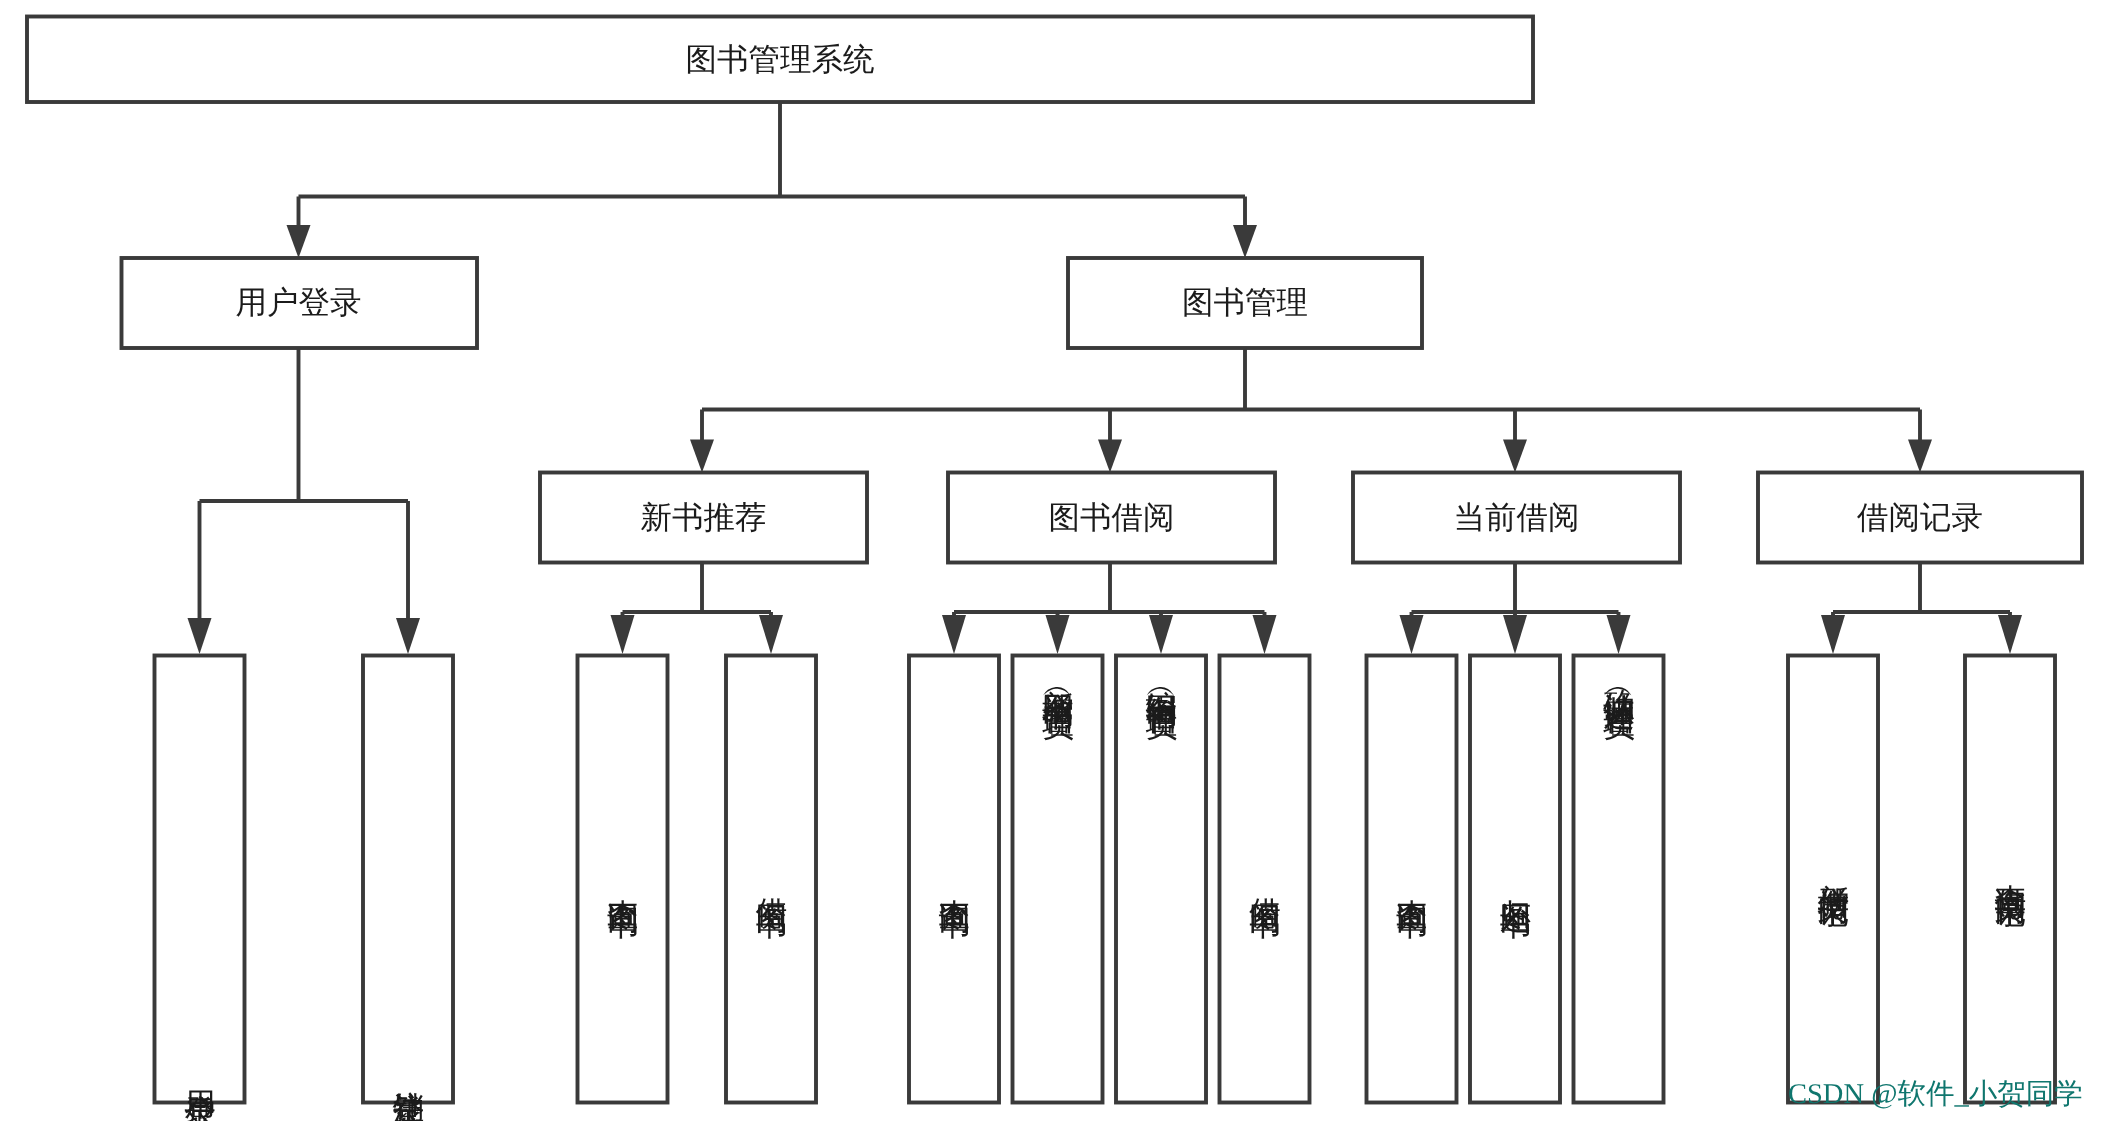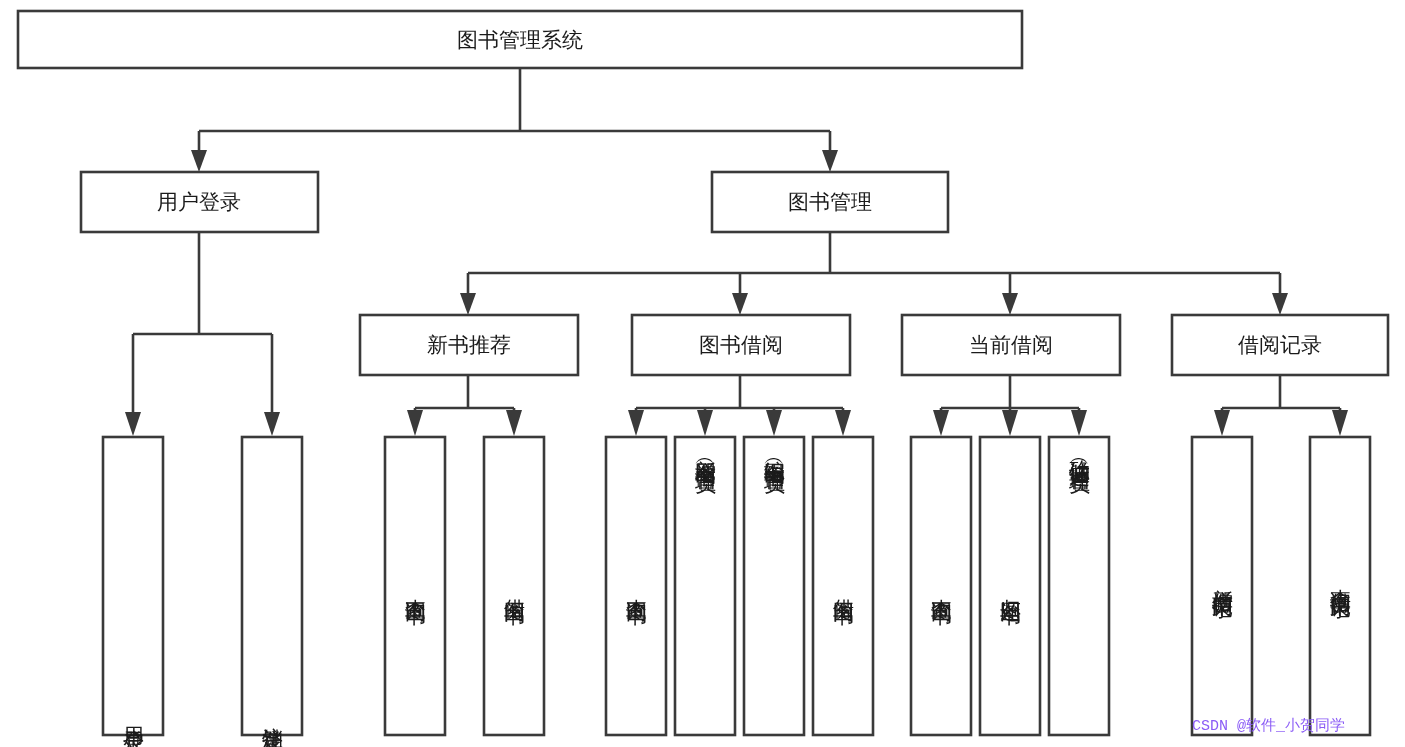--- a/index.html
+++ b/index.html
@@ -68,23 +68,23 @@
   .leaf-label.align-end {
     justify-content: flex-end;
   }
   .leaf-label.align-start {
     justify-content: flex-start;
   }
   .watermark {
     position: absolute;
     left: 1192px;
     top: 716px;
-    font-family: Liberation Mono, monospace;
-    font-size: 15px;
-    color: #8b5cf6;
+    font-family: Liberation Serif, serif;
+    font-size: 19px;
+    color: #0f766e;
     white-space: nowrap;
     pointer-events: none;
   }
 </style>
 </head>
 <body>
 
 <div id="diagram-root">
 
   <svg id="diagram-svg" viewBox="0 0 1405 747">

